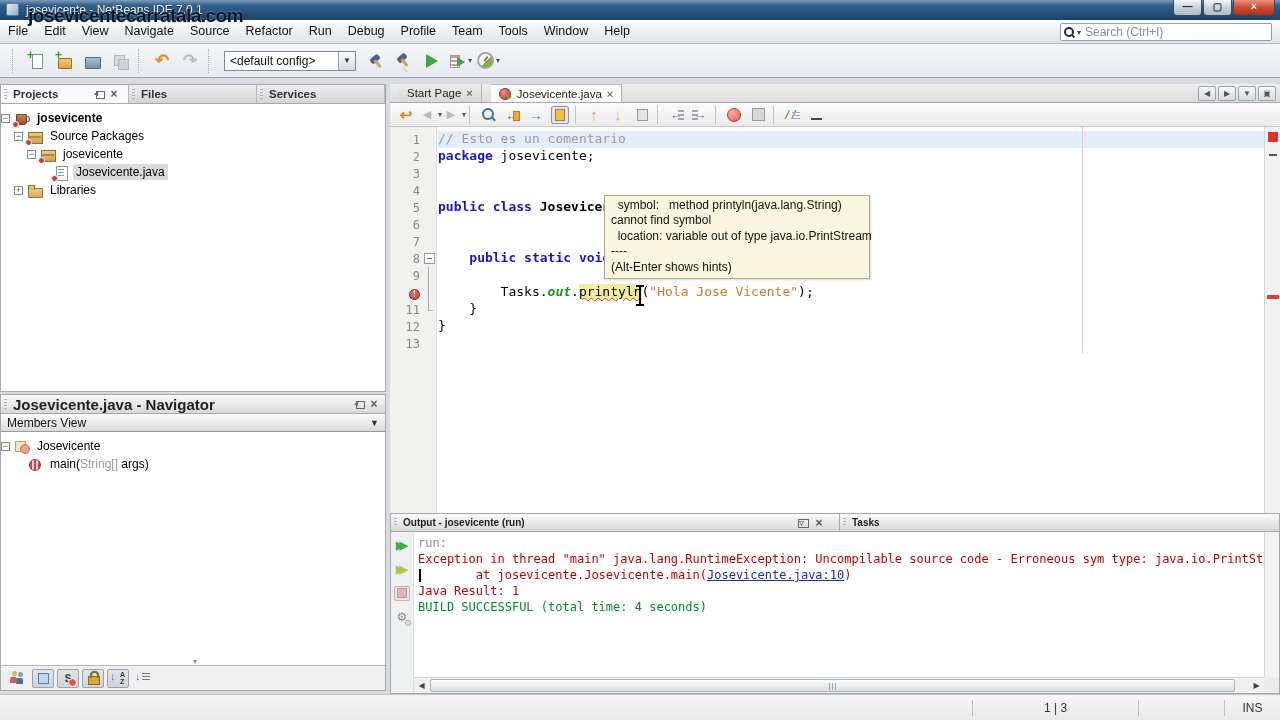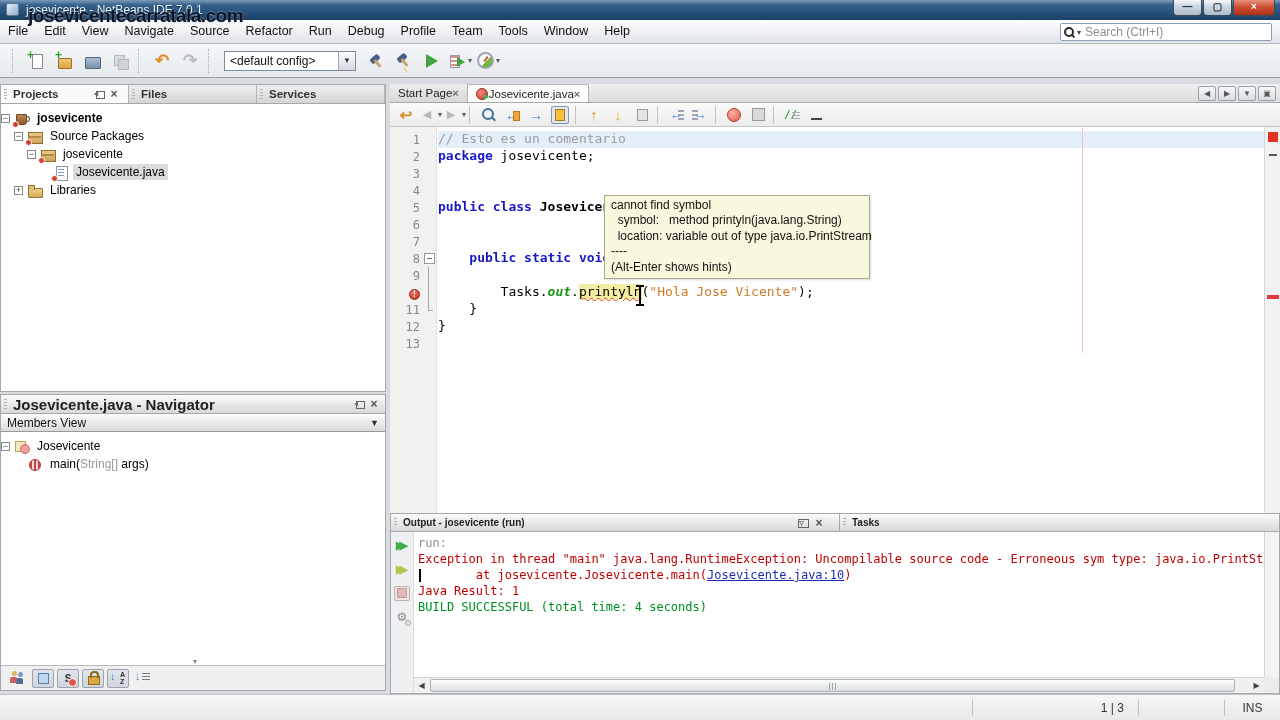--- a/index.html
+++ b/index.html
@@ -121,21 +121,21 @@
   .ic-static::after { content:""; position:absolute; right:0; bottom:0; width:7px; height:7px; border-radius:50%; background:#e2574c; border:1px solid #fff; }
   .ic-non-public::before { content:""; position:absolute; left:4px; bottom:2px; width:10px; height:7px; background:#dca93e; border:1px solid #8a6a1c; }
   .ic-non-public::after { content:""; position:absolute; left:6px; top:2px; width:5px; height:5px; border:2px solid #8a6a1c; border-bottom:none; border-radius:4px 4px 0 0; }
   .ic-sort-alpha::before { content:"A\aZ"; white-space:pre; font-size:7px; line-height:7px; font-weight:bold; position:absolute; right:2px; top:2px; color:#333; }
   .ic-sort-alpha::after { content:"↓"; position:absolute; left:1px; top:1px; font-size:11px; color:#4a78b8; font-weight:bold; }
   .ic-sort-source::before { content:""; position:absolute; right:2px; top:4px; width:8px; height:9px; background:repeating-linear-gradient(#777 0 1px,transparent 1px 3px); }
   .ic-sort-source::after { content:"↓"; position:absolute; left:1px; top:1px; font-size:11px; color:#4a78b8; font-weight:bold; }
 
   
   .doc-tabs { position:absolute; left:390px; top:84px; right:0; height:19px; background:linear-gradient(#efefef,#dcdcdc); border-bottom:1px solid #a9a9a9; display:flex; }
-  .dtab { display:flex; align-items:center; padding:0 8px; font-size:11.5px; color:#222; border-right:1px solid #b2b2b2; background:linear-gradient(#ececec,#d8d8d8); }
+  .dtab { display:flex; align-items:center; gap:5px; padding:0 8px; font-size:11.5px; color:#222; border-right:1px solid #b2b2b2; background:linear-gradient(#ececec,#d8d8d8);margin-left:9px; }
   .dtab.active { background:#fcfcfc; border-top:1px solid #bcbcbc; }
   .dtab .x { font-size:11px; font-weight:bold; color:#707070; }
   .ti-tab-error { width:13px; height:13px; position:relative; display:inline-block; }
   .ti-tab-error::before { content:""; position:absolute; left:0; top:1px; width:10px; height:10px; border-radius:50%; background:radial-gradient(circle at 35% 30%,#f28a7e,#cc3a2a); border:1px solid #992a1e; }
   .ti-tab-error::after { content:""; position:absolute; right:0; bottom:0; border-left:5px solid #3fae49; border-top:3px solid transparent; border-bottom:3px solid transparent; }
   .dtab-btns { margin-left:auto; display:flex; align-items:center; gap:2px; padding-right:4px; }
   .dtab-btn { width:18px; height:15px; border:1px solid #9aa2ac; border-radius:2px; background:linear-gradient(#f6f7f8,#d8dde2); font-size:8px; color:#555; text-align:center; line-height:13px; }
 
   .editor-toolbar { position:absolute; left:390px; top:103px; right:0; height:24px; background:linear-gradient(#fbfbfb,#ebebeb); border-bottom:1px solid #c6c6c6; display:flex; align-items:center; padding-left:4px; }
   .etb-btn { width:22px; height:20px; display:inline-flex; align-items:center; justify-content:center; margin:0 1px; }
@@ -225,21 +225,21 @@
   .hsb-right { right:0; }
   .hsb-thumb { position:absolute; left:16px; top:1px; width:805px; height:13px; background:linear-gradient(#fdfdfd,#d9dde1); border:1px solid #aab2ba; border-radius:2px; }
   .hsb-thumb::after { content:""; position:absolute; left:50%; top:3px; width:9px; height:7px; margin-left:-4px; background:repeating-linear-gradient(90deg,#9aa 0 1px,transparent 1px 3px); }
   .corner { position:absolute; right:0; bottom:0; width:15px; height:16px; background:#ececec; }
 
   
   .statusbar { position:absolute; left:0; top:694px; width:1280px; height:26px; background:linear-gradient(#f6f6f6,#e9e9e9); border-top:1px solid #c2c2c2; display:flex; align-items:center; font-size:12px; color:#333; }
   .sb-spacer { flex:1; }
   .sb-sep { width:1px; height:16px; background:#c0c0c0; }
   .sb-cell { padding:0 14px; text-align:center; }
-  .sb-pos { min-width:165px;text-align:right; }
+  .sb-pos { min-width:165px; }
   .sb-gap { width:85px; }
   .sb-ins { min-width:55px; }
 
   .splitter-v { position:absolute; left:386px; top:84px; width:4px; bottom:26px; background:#d8dbe0; }
 </style>
 </head>
 <body>
 
 <div id="window">
 
@@ -563,21 +563,21 @@
         <div class="code-line"><span>    }</span></div>
         <div class="code-line"><span>}</span></div>
         <div class="code-line"></div>
       </div>
     <div class="margin-guide"></div>
     <div class="error-stripe">
       <div class="mark-global"></div>
       <div class="mark-caret"></div>
       <div class="mark-line"></div>
     </div>
-    <div class="tooltip" id="tooltip"><div>cannot find symbol</div><div>  symbol:   method printyln(java.lang.String)</div><div>  location: variable out of type java.io.PrintStream</div><div>----</div><div>(Alt-Enter shows hints)</div></div>
+    <div class="tooltip" id="tooltip"><div>  symbol:   method printyln(java.lang.String)</div><div>cannot find symbol</div><div>  location: variable out of type java.io.PrintStream</div><div>----</div><div>(Alt-Enter shows hints)</div></div>
     <div class="ibeam"></div>
   </div>
 
   <div class="output-panel">
     <div class="out-header">
       <span class="out-title">Output - josevicente (run)</span>
       <span class="out-hdr-icons">
         <span class="ic ic-minimize-win"></span>
         <span class="ic ic-close-x"></span>
       </span>

